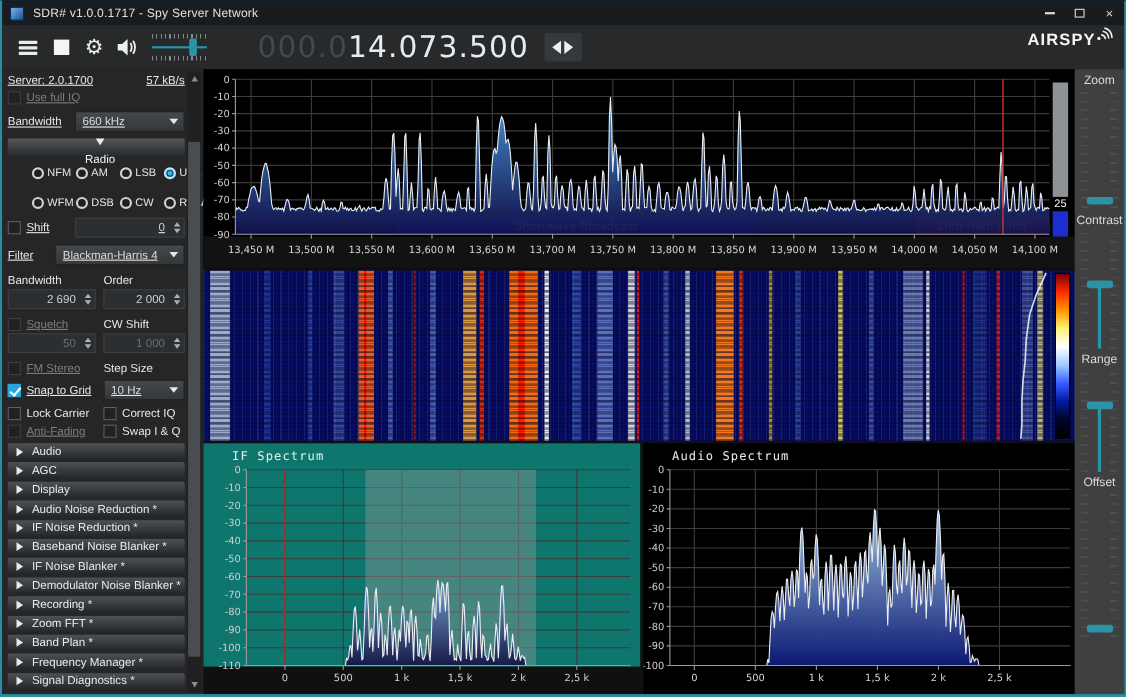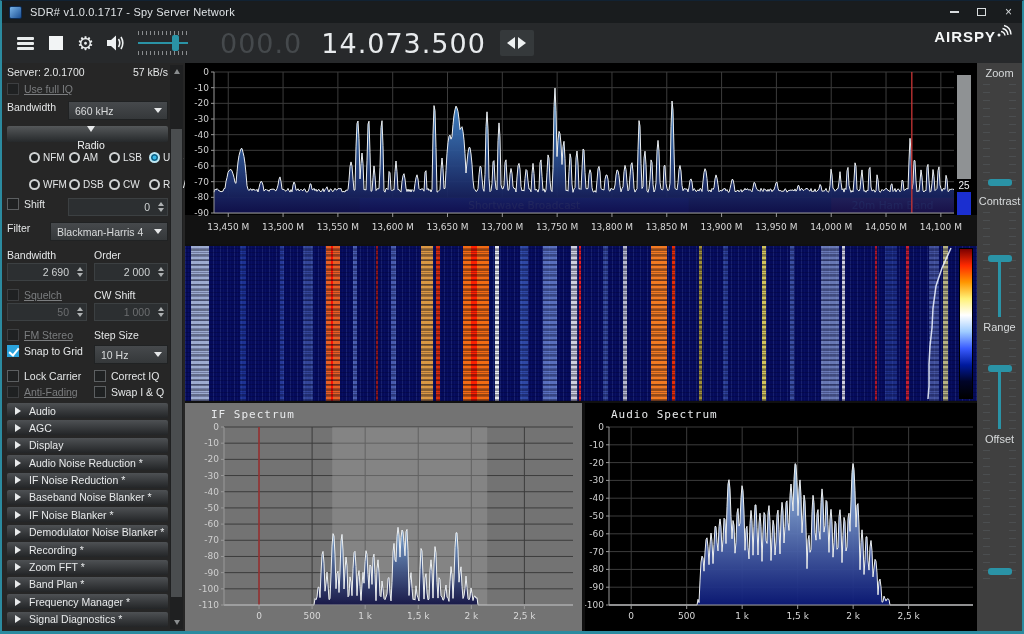--- a/index.html
+++ b/index.html
@@ -23,31 +23,31 @@
   .hamb { width:17px; }
   .hamb div { height:3px; background:#e9eced; margin:2px 0; border-radius:1px; }
   .stop-sq { width:14px; height:14px; background:#f2f4f5; }
   .gear { color:#e9eced; font-size:19px; line-height:1; font-family:"DejaVu Sans", sans-serif; }
   .vol { position:relative; width:56px; height:26px; margin:0 4px; }
   .vol .ticks { position:absolute; left:2px; right:2px; height:4px;
     background-image:repeating-linear-gradient(90deg,#8a8d8f 0 1px,transparent 1px 4px); }
   .vol .tk-t { top:1px; } .vol .tk-b { bottom:1px; }
   .vol .line { position:absolute; left:2px; right:4px; top:12px; height:2px; background:#2a93a6; }
   .vol .thumb { position:absolute; top:5px; width:7px; height:16px; background:#2a93a6; border-radius:2px; }
-  .freq { margin-left:24px; font-family:"DejaVu Sans", sans-serif; font-size:27px; letter-spacing:1px; display:flex; align-items:center;gap:19px; }
+  .freq { margin-left:38px; font-family:"DejaVu Sans", sans-serif; font-size:27px; letter-spacing:1px; display:flex; align-items:center; }
   .freq .dim { color:#45494c; }
   .freq .lit { color:#e8ebed; }
   .tune-btn { margin-left:14px; width:34px; height:26px; background:#35393b; border-radius:2px; display:flex; align-items:center; justify-content:center; gap:3px; }
   .tri-l { width:0; height:0; border-top:6px solid transparent; border-bottom:6px solid transparent; border-right:8px solid #eef1f2; }
   .tri-r { width:0; height:0; border-top:6px solid transparent; border-bottom:6px solid transparent; border-left:8px solid #eef1f2; }
   .brand { position:absolute; right:10px; top:5px; color:#f4f6f7; font-weight:bold; font-size:15px; letter-spacing:1px; display:flex; }
   
   .sidebar { position:absolute; left:0; top:62px; width:183px; bottom:0; background:#262626; }
   .sb-content { position:absolute; left:5px; top:3px; width:161px; font-size:10.5px; color:#e4e6e7; }
-  .row { display:flex; align-items:flex-start; }
+  .row { display:flex; align-items:center;text-decoration:underline; }
   .sb-server { justify-content:space-between; height:13px; }
   .mt2{margin-top:2px}.mt4{margin-top:4px}.mt5{margin-top:5px}.mt6{margin-top:6px}.mt8{margin-top:8px}
   .cb { display:flex; align-items:center; gap:5px; }
   .cb .box { width:12px; height:12px; background:#1f2122; border:1px solid #5c5f61; flex:0 0 auto; position:relative; }
   .cb.checked .box { background:#2ba3dc; border-color:#2ba3dc; }
   .cb.checked .box:after { content:""; position:absolute; left:3px; top:0px; width:4px; height:8px; border:solid #fff; border-width:0 2px 2px 0; transform:rotate(40deg); }
   .cb.disabled .box { border-color:#3d3f41; }
   .cb.disabled span.txt { color:#7b7d7f;text-decoration:underline; }
   .select { height:19px; background:linear-gradient(#46494c,#35383a); border:1px solid #202223; display:flex; align-items:center; color:#d9dbdc; }
   .select .val { flex:1; padding-left:6px; white-space:nowrap; overflow:hidden; }
@@ -77,21 +77,21 @@
   .sb-scroll .dn i { width:0;height:0;border-left:3.5px solid transparent;border-right:3.5px solid transparent;border-top:5px solid #8a8d8f; }
   .sb-scroll .thumb { position:absolute; left:1px; width:11px; top:64px; height:468px; background:#4a4d4f; }
   
   .center { position:absolute; left:183px; top:62px; width:794px; bottom:0; background:#101010; }
   .panel-spectrum { position:absolute; left:0; top:0; width:794px; height:181px; background:#000; }
   .panel-waterfall { position:absolute; left:0; top:183px; width:794px; height:155px; background:#050b5a; overflow:hidden; }
   .wf-tex1 { position:absolute; inset:0; background-image:repeating-linear-gradient(90deg, rgba(160,190,255,.12) 0 1px, transparent 1px 3px, rgba(20,30,120,.25) 3px 4px, transparent 4px 7px); }
   .wf-tex2 { position:absolute; inset:0; background-image:repeating-linear-gradient(0deg, rgba(0,0,40,.28) 0 1px, transparent 1px 4px); }
   .wf-col { position:absolute; top:0; bottom:0; background-image:repeating-linear-gradient(0deg, rgba(0,0,0,.38) 0 2px, transparent 2px 5px); }
   .wf-legend { position:absolute; top:2px; bottom:2px; border:1px solid #000; }
-  .panel-if { position:absolute; left:0; top:340px; width:397px; height:230px; background:#737373; }
+  .panel-if { position:absolute; left:0; top:340px; width:397px; height:203px; background:#0f766e; }
   .panel-audio { position:absolute; left:400px; top:340px; width:394px; height:230px; background:#000; }
   .plot-title { position:absolute; left:26px; top:5px; color:#e8eaec; font-family:"DejaVu Sans Mono", monospace; font-size:11px; letter-spacing:1px; }
   .snr-track { position:absolute; left:772px; top:12px; width:14px; height:104px; background:#8f9294; }
   .snr-label { position:absolute; left:770px; top:117px; width:18px; text-align:center; color:#f0f2f3; font-size:10px; }
   .snr-fill { position:absolute; left:772px; top:129px; width:14px; height:24px; background:#1b2fd0; }
   
   .sliders-col { position:absolute; right:0; top:62px; width:45px; bottom:0; background:#404040; }
   .sl-label { position:absolute; width:100%; text-align:center; color:#d7dadb; font-size:11px; }
   .sl-track { position:absolute; left:4px; width:37px; }
   .sl-ticks { position:absolute; inset:0;

